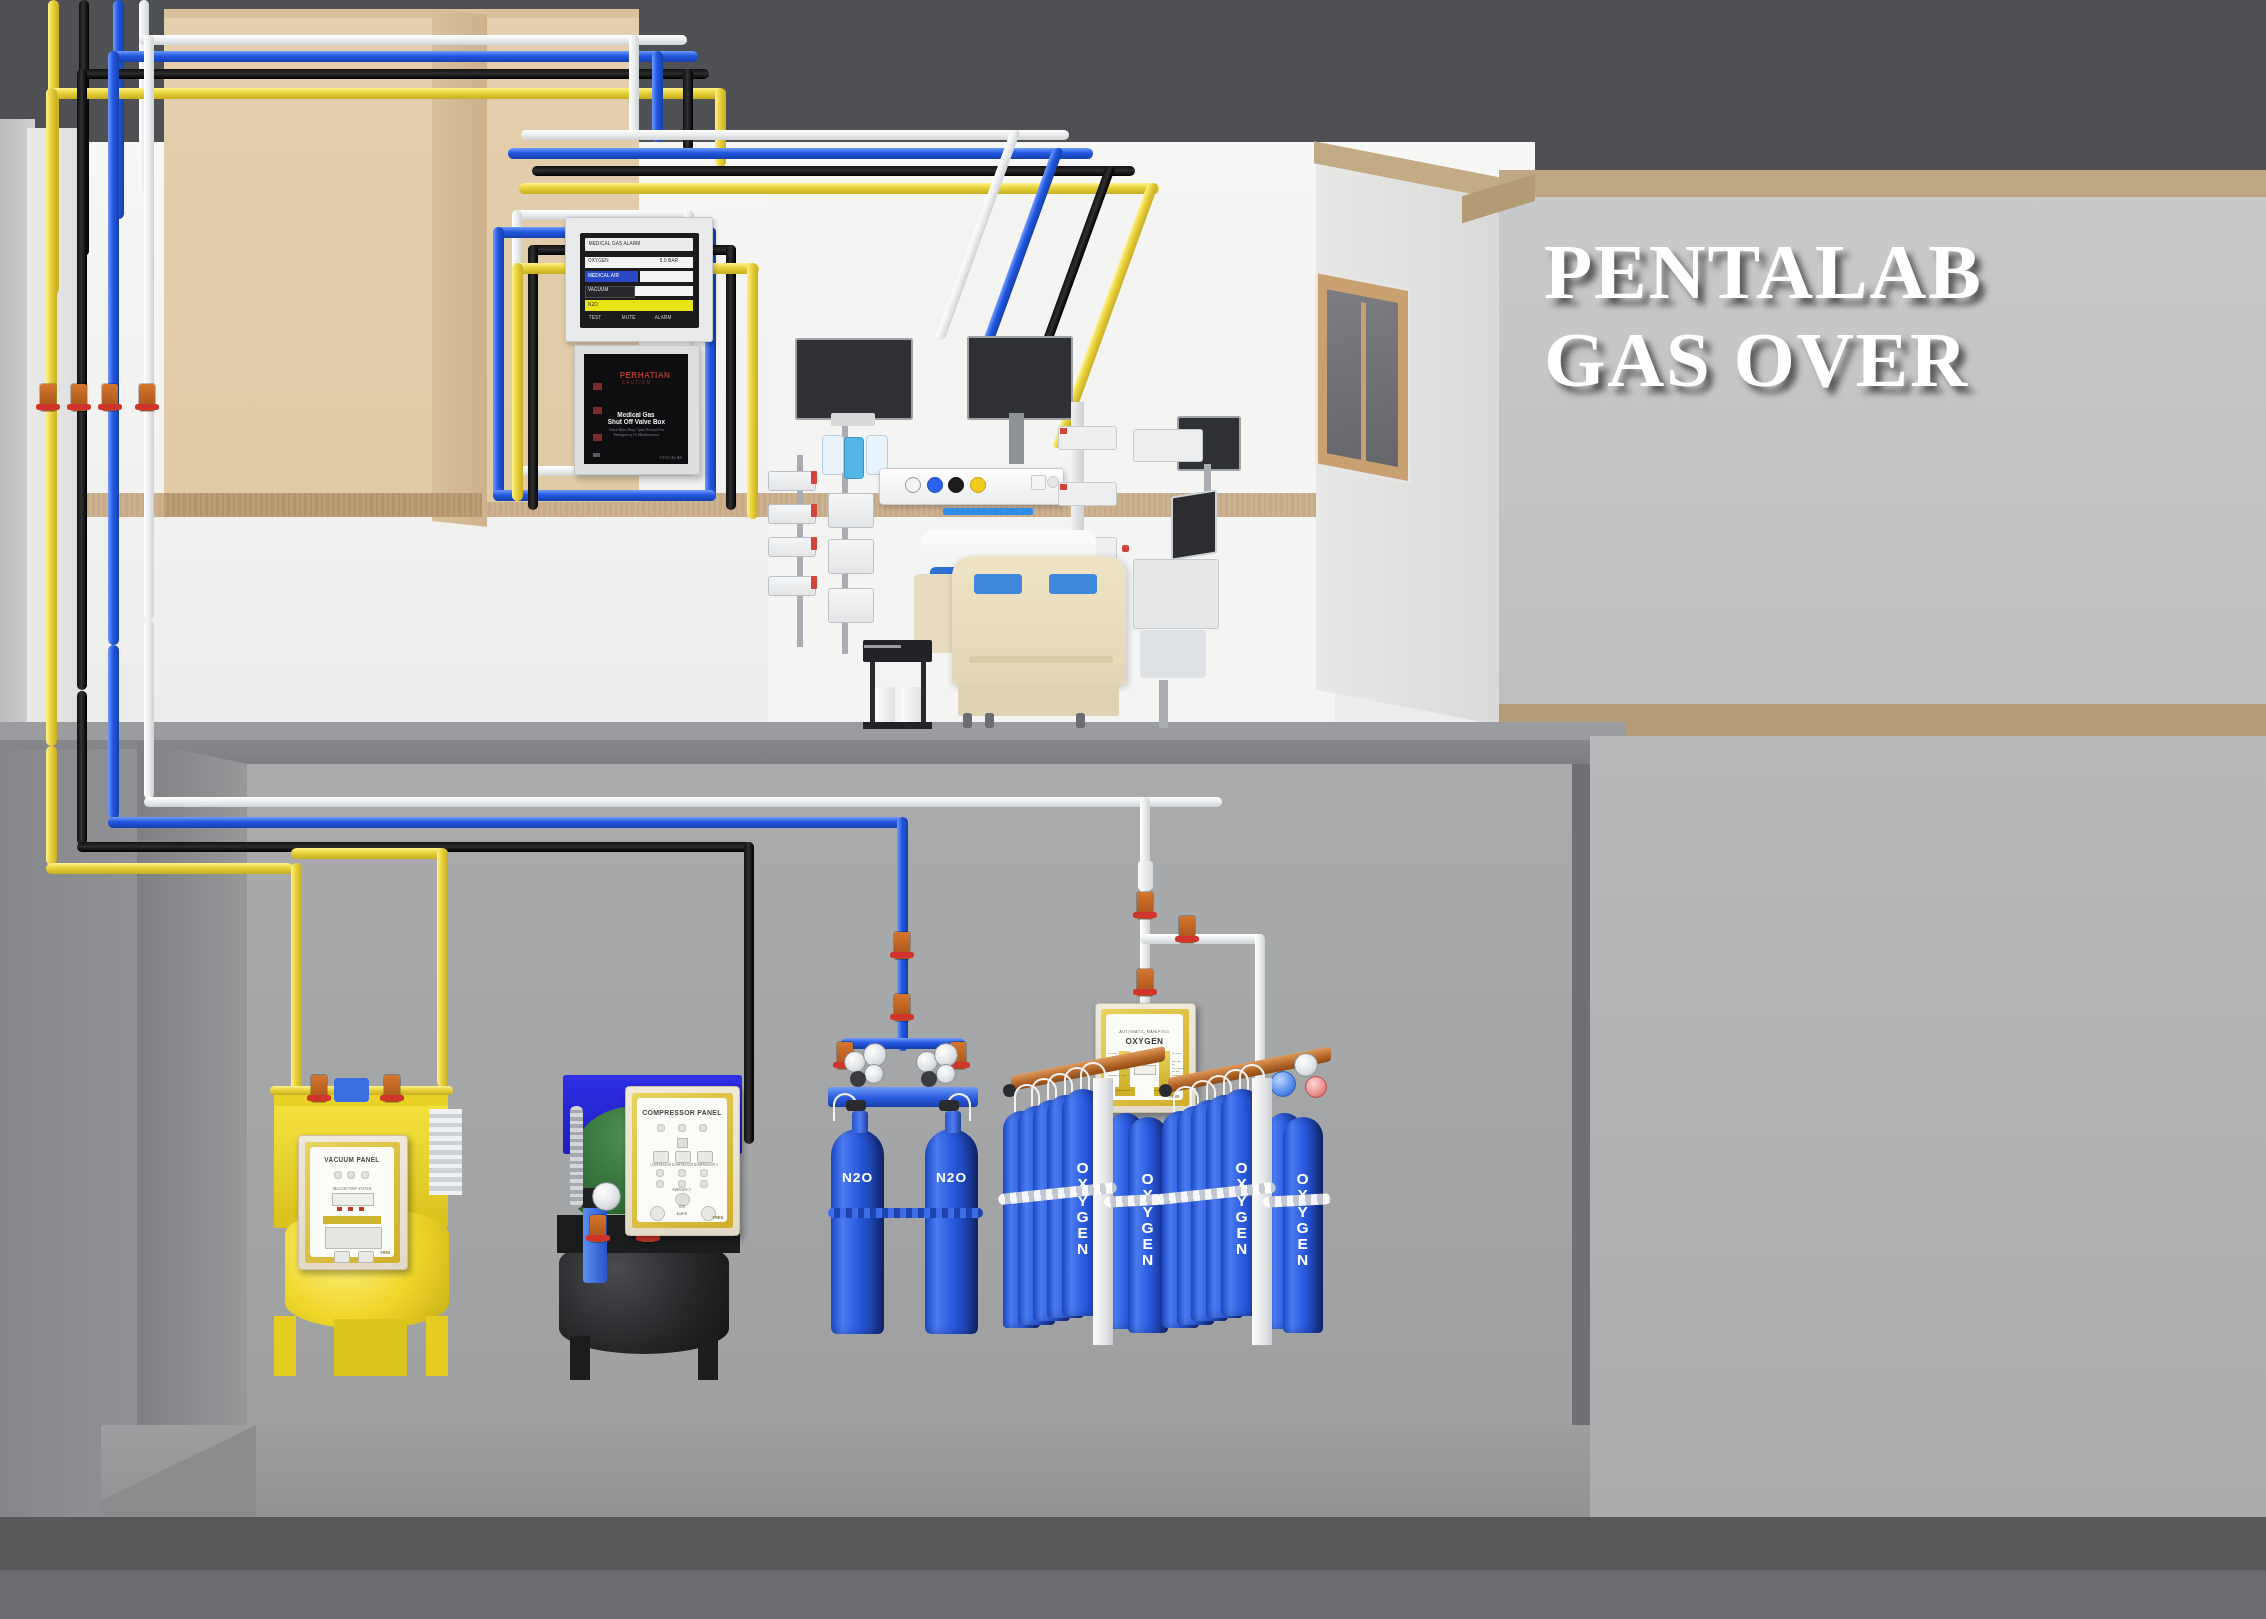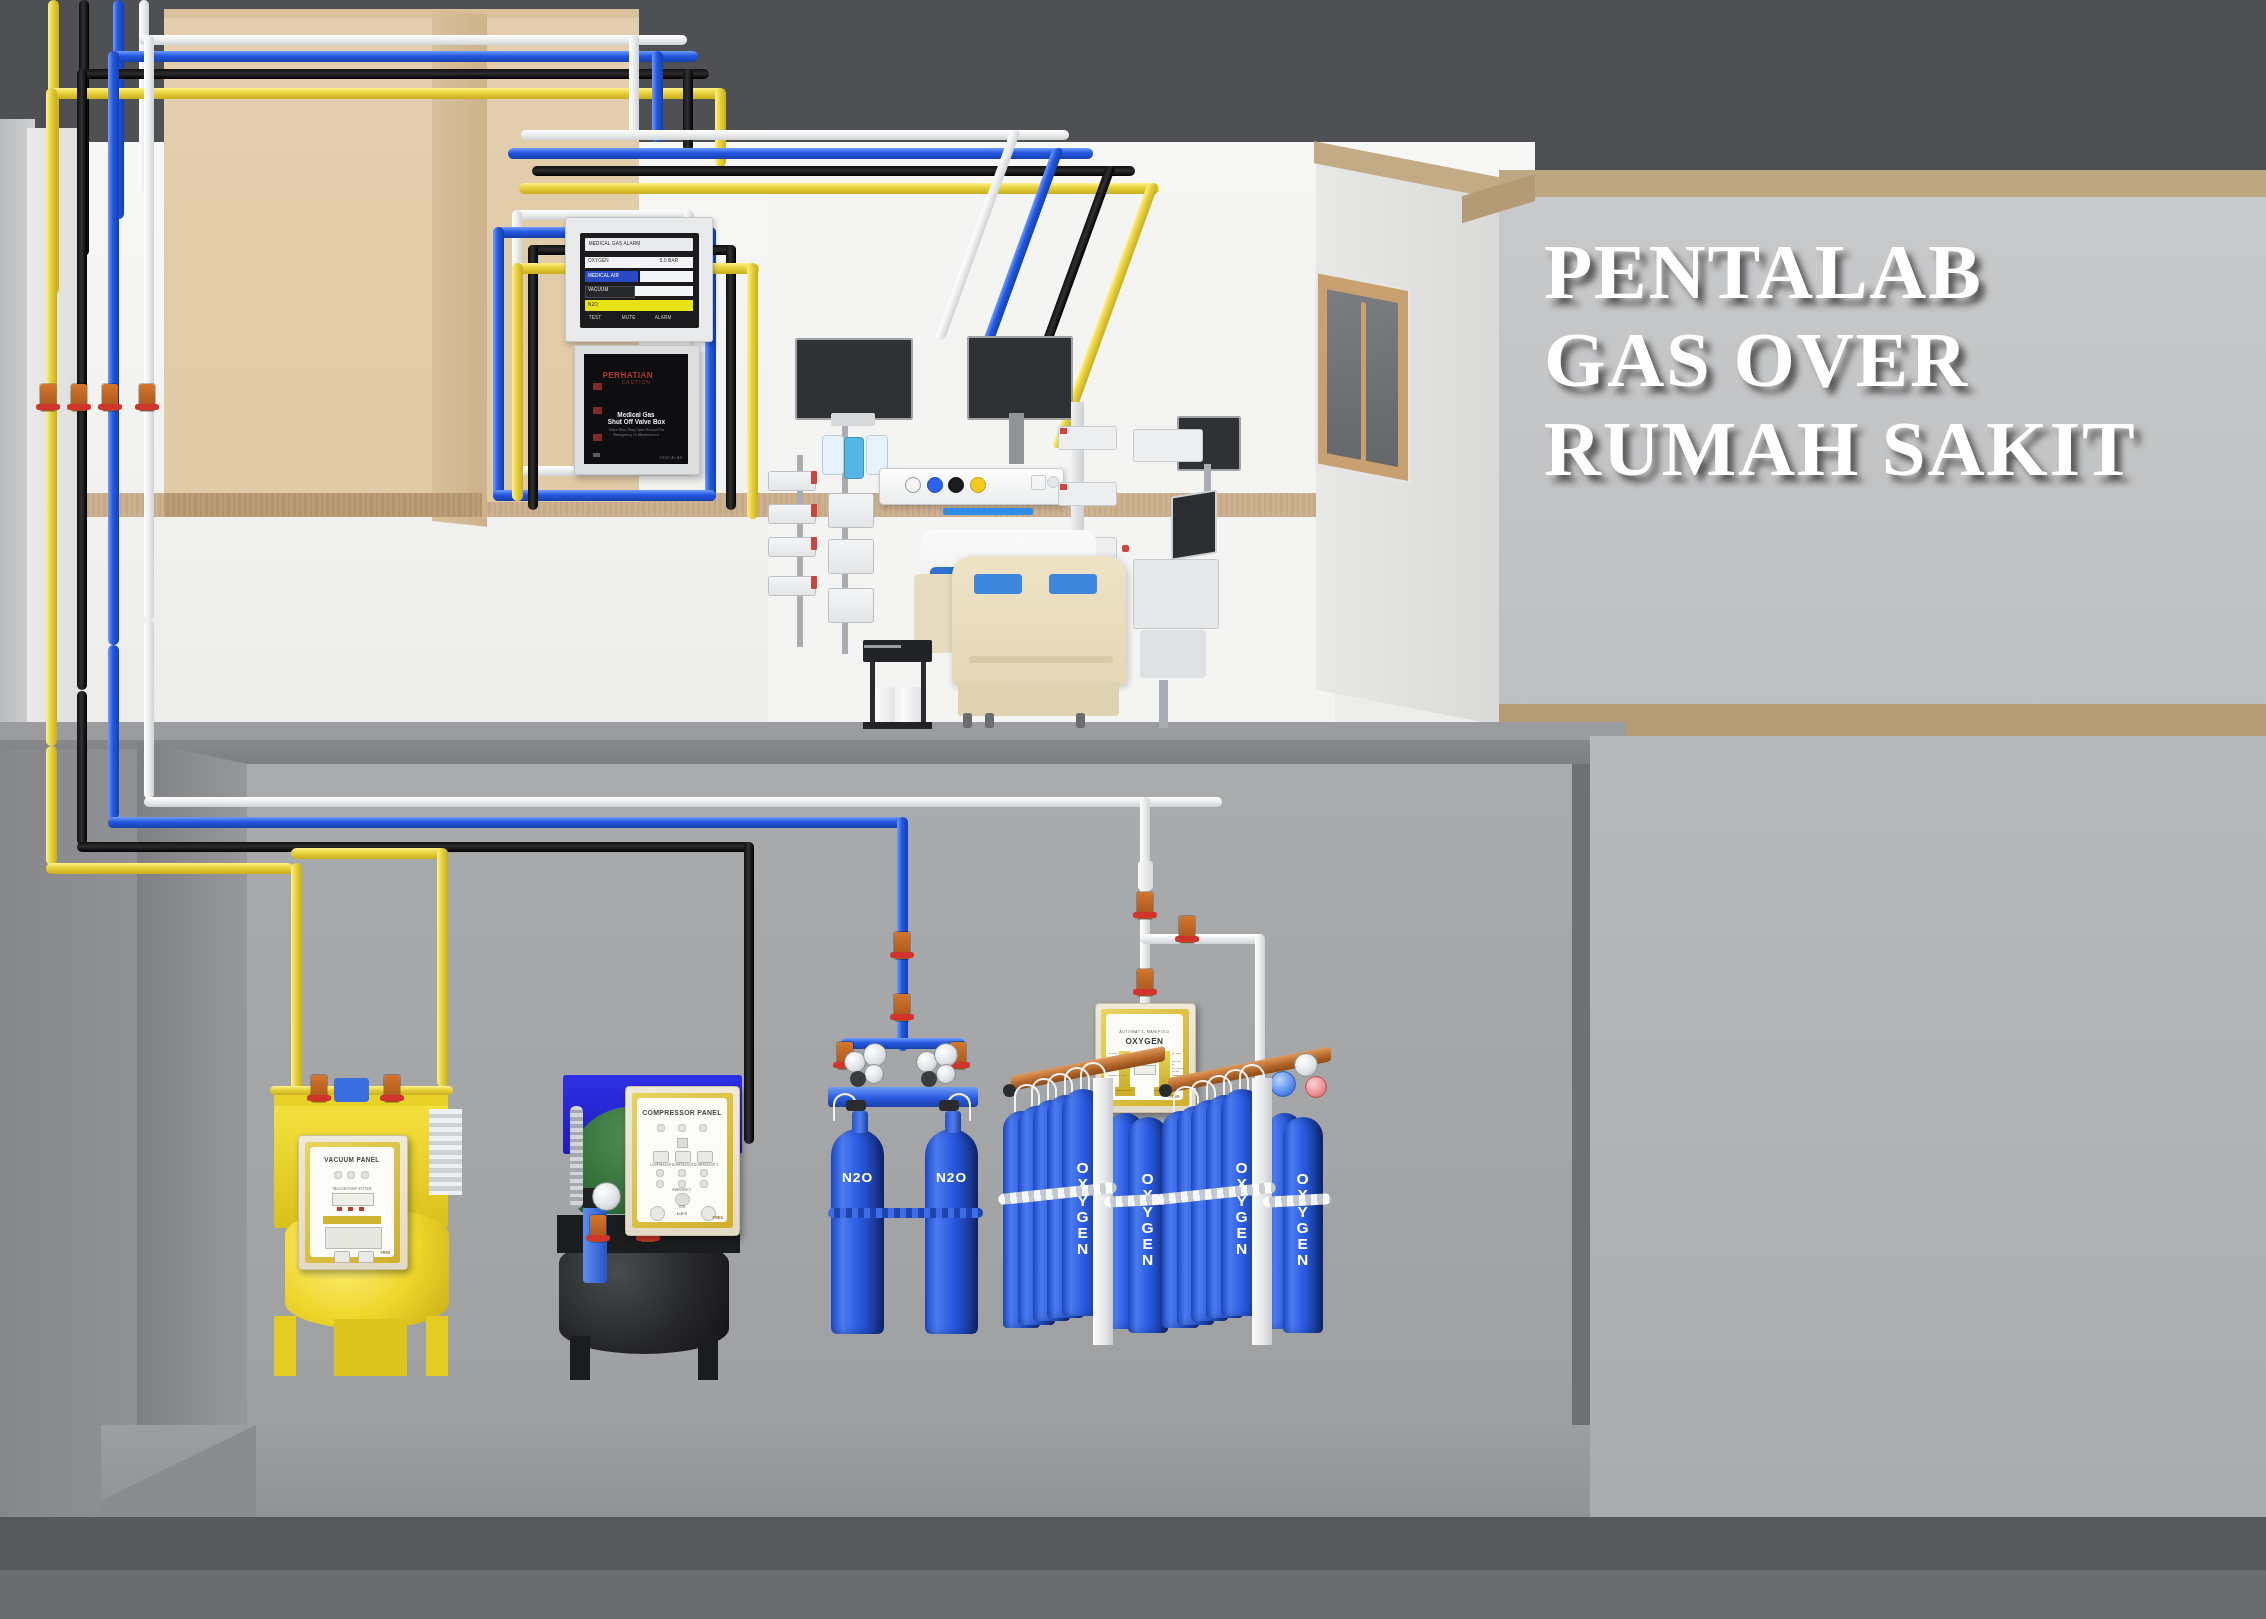--- a/index.html
+++ b/index.html
@@ -144,21 +144,20 @@
   <div class="abs" id="basement-left"></div>
   <div class="abs" id="basement-floor"></div>
   <div class="abs" id="basement-floor-skew"></div>
   <div class="abs" id="right-lower-wall"></div>
   <div class="abs" id="ground-strip"></div>
   <div class="abs" id="ground-strip2"></div>
 
   <div class="abs" id="title">
     <div>PENTALAB</div>
     <div>GAS OVER</div>
-    <div>RUMAH SAKIT</div>
   </div>
 
   <div class="pipe pwv abs" style="left:139px;top:0px;width:10px;height:192px;"></div>
   <div class="pipe puv abs" style="left:113px;top:0px;width:11px;height:219px;"></div>
   <div class="pipe pbv abs" style="left:79px;top:0px;width:10px;height:256px;"></div>
   <div class="pipe pyv abs" style="left:48px;top:0px;width:11px;height:294px;"></div>
 
   <div class="pipe pw abs" style="left:139px;top:35px;width:548px;height:10px;"></div>
   <div class="pipe pu abs" style="left:113px;top:51px;width:585px;height:11px;"></div>
   <div class="pipe pb abs" style="left:79px;top:69px;width:630px;height:10px;"></div>
@@ -223,21 +222,21 @@
       <div class="abs" style="left:5.5px;top:67px;width:108px;height:11px;background:#e8e316;"></div>
       <div class="abs tiny" style="left:8.2px;top:69px;color:#2a2a2c;">N2O</div>
       <div class="abs tiny" style="left:9.1px;top:82px;color:#c9cacb;">TEST</div>
       <div class="abs tiny" style="left:42px;top:82px;color:#c9cacb;">MUTE</div>
       <div class="abs tiny" style="left:75px;top:82px;color:#c9cacb;">ALARM</div>
     </div>
   </div>
 
   <div class="abs" style="left:574px;top:345px;width:124px;height:128px;background:#dcdedf;border:1.8px solid #c2c4c6;border-radius:1.8px;box-shadow:2.7px 3.7px 6.4px rgba(0,0,0,.25);">
     <div class="abs" style="left:9.1px;top:8.2px;width:104px;height:110px;background:#0e0d10;">
-      <div class="abs" style="left:18.3px;top:16.4px;width:68px;text-align:left;font-size:8.2px;font-weight:700;color:#a83b33;letter-spacing:0.4px;font-family:'Liberation Sans',sans-serif;">PERHATIAN</div>
+      <div class="abs" style="left:18.3px;top:16.4px;width:68px;text-align:right;font-size:8.2px;font-weight:700;color:#a83b33;letter-spacing:0.4px;font-family:'Liberation Sans',sans-serif;">PERHATIAN</div>
       <div class="abs" style="left:18.3px;top:25.6px;width:68px;text-align:center;font-size:4.6px;color:#8c3a33;letter-spacing:1.2px;font-family:'Liberation Sans',sans-serif;">CAUTION</div>
       <div class="abs" style="left:16.4px;top:57px;width:71px;text-align:center;font-size:6.4px;font-weight:700;color:#e8eaec;font-family:'Liberation Sans',sans-serif;">Medical Gas</div>
       <div class="abs" style="left:12.8px;top:64px;width:79px;text-align:center;font-size:6.4px;font-weight:700;color:#e8eaec;font-family:'Liberation Sans',sans-serif;">Shut Off Valve Box</div>
       <div class="abs" style="left:12.8px;top:74px;width:79px;text-align:center;font-size:3.7px;color:#7a7d82;font-family:'Liberation Sans',sans-serif;">Valve Must Stay Open Except For</div>
       <div class="abs" style="left:12.8px;top:79px;width:79px;text-align:center;font-size:3.7px;color:#7a7d82;font-family:'Liberation Sans',sans-serif;">Emergency Or Maintenance</div>
       <div class="abs" style="right:5.5px;bottom:4.6px;font-size:3.7px;color:#6a6d72;letter-spacing:0.5px;font-family:'Liberation Sans',sans-serif;">PENTALAB</div>
       <div class="abs" style="left:9.1px;top:29px;width:9.1px;height:6.4px;background:#7d2b26;"></div>
       <div class="abs" style="left:9.1px;top:53px;width:9.1px;height:6.4px;background:#7d2b26;"></div>
       <div class="abs" style="left:9.1px;top:80px;width:9.1px;height:6.4px;background:#7d2b26;"></div>
       <div class="abs" style="left:9.1px;top:99px;width:7.3px;height:3.7px;background:#5a5c60;"></div>

